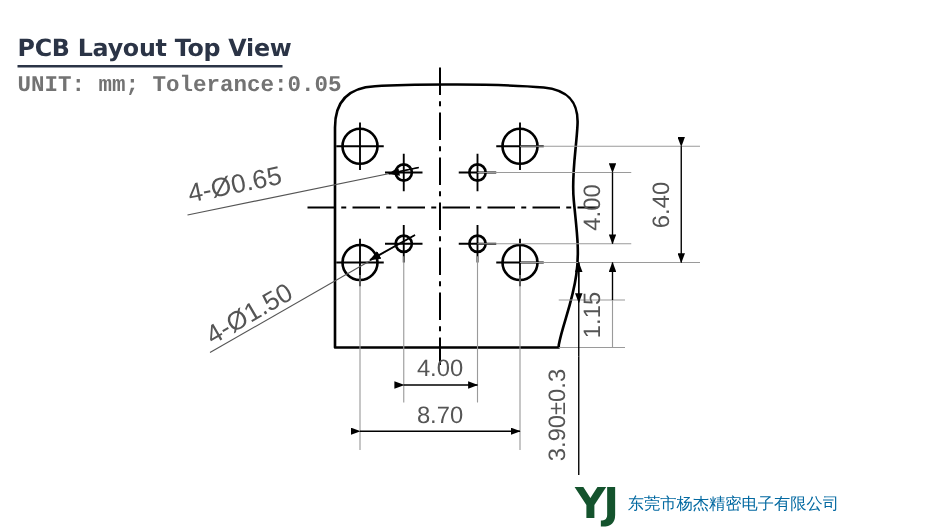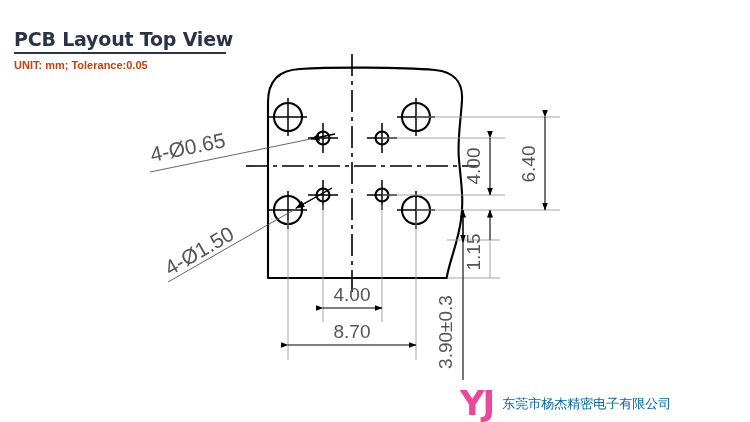--- a/index.html
+++ b/index.html
@@ -19,33 +19,33 @@
     font-size:19px;
     color:#2b3446;
     letter-spacing:-0.2px;
     white-space:nowrap;
   }
   .title-rule{
     width:212px;height:2px;background:#2b3446;margin-top:2px;
   }
   .subtitle-text{
     margin-top:5px;
-    font-family:Liberation Sans, sans-serif;
+    font-family:Liberation Mono, monospace;
     font-weight:bold;
-    font-size:11px;
-    color:#c2410c;
+    font-size:18px;
+    color:#737373;
     white-space:nowrap;
   }
 
   svg.drawing{position:absolute;left:0;top:0;width:750px;height:422px;}
 
   .footer{position:absolute;left:460px;top:366px;display:flex;align-items:center;}
   .logo-yj{
     font-family:"DejaVu Sans", sans-serif;
-    font-weight:bold;font-size:34px;color:#ec4899;
+    font-weight:bold;font-size:34px;color:#14532d;
     letter-spacing:-2px;line-height:34px;
   }
   .footer-texts{margin-left:9px;}
   .cn-name{
     font-family:"DejaVu Sans", sans-serif;
     font-size:13px;color:#0369a1;white-space:nowrap;line-height:15px;
   }
   .en-name{
     font-family:"Liberation Sans", sans-serif;
     font-size:10px;color:#3a4459;white-space:nowrap;margin-top:2px;line-height:11px;

